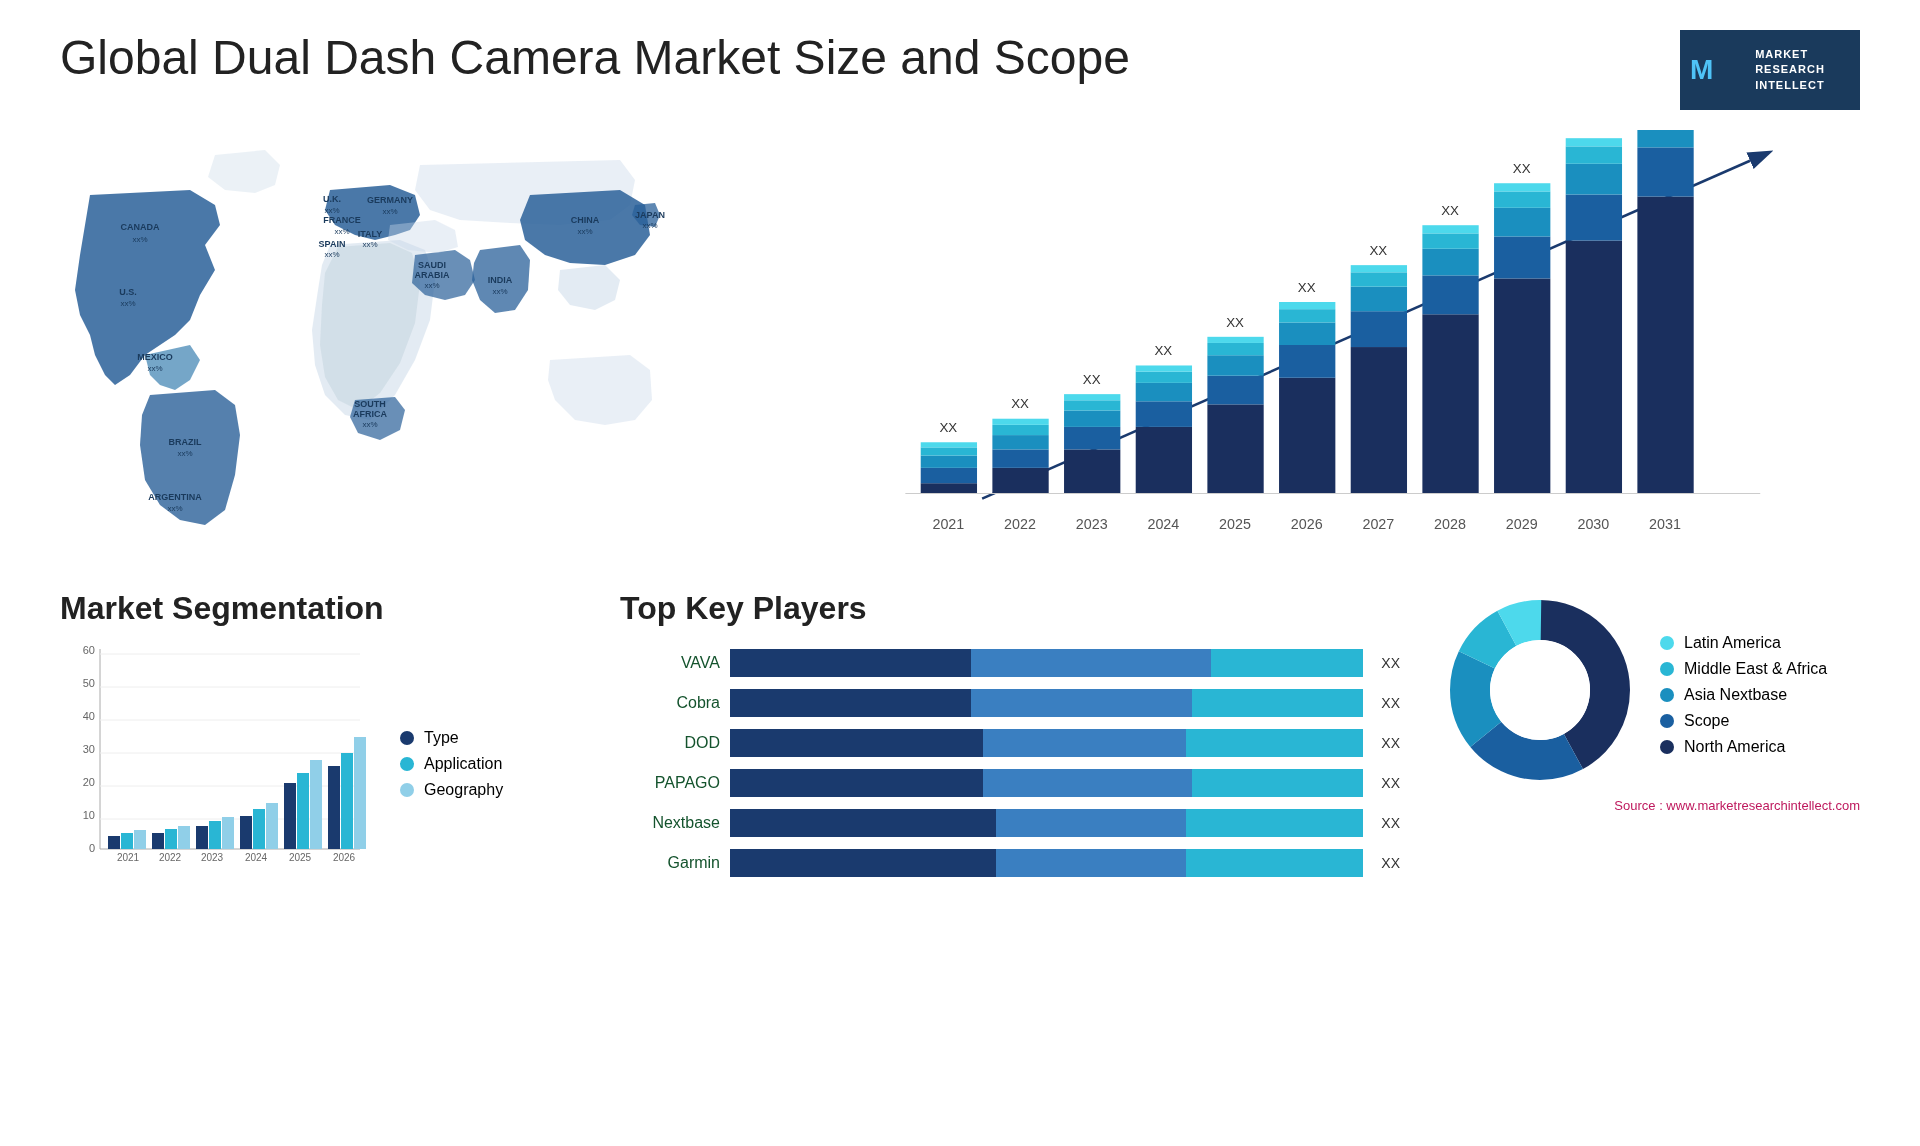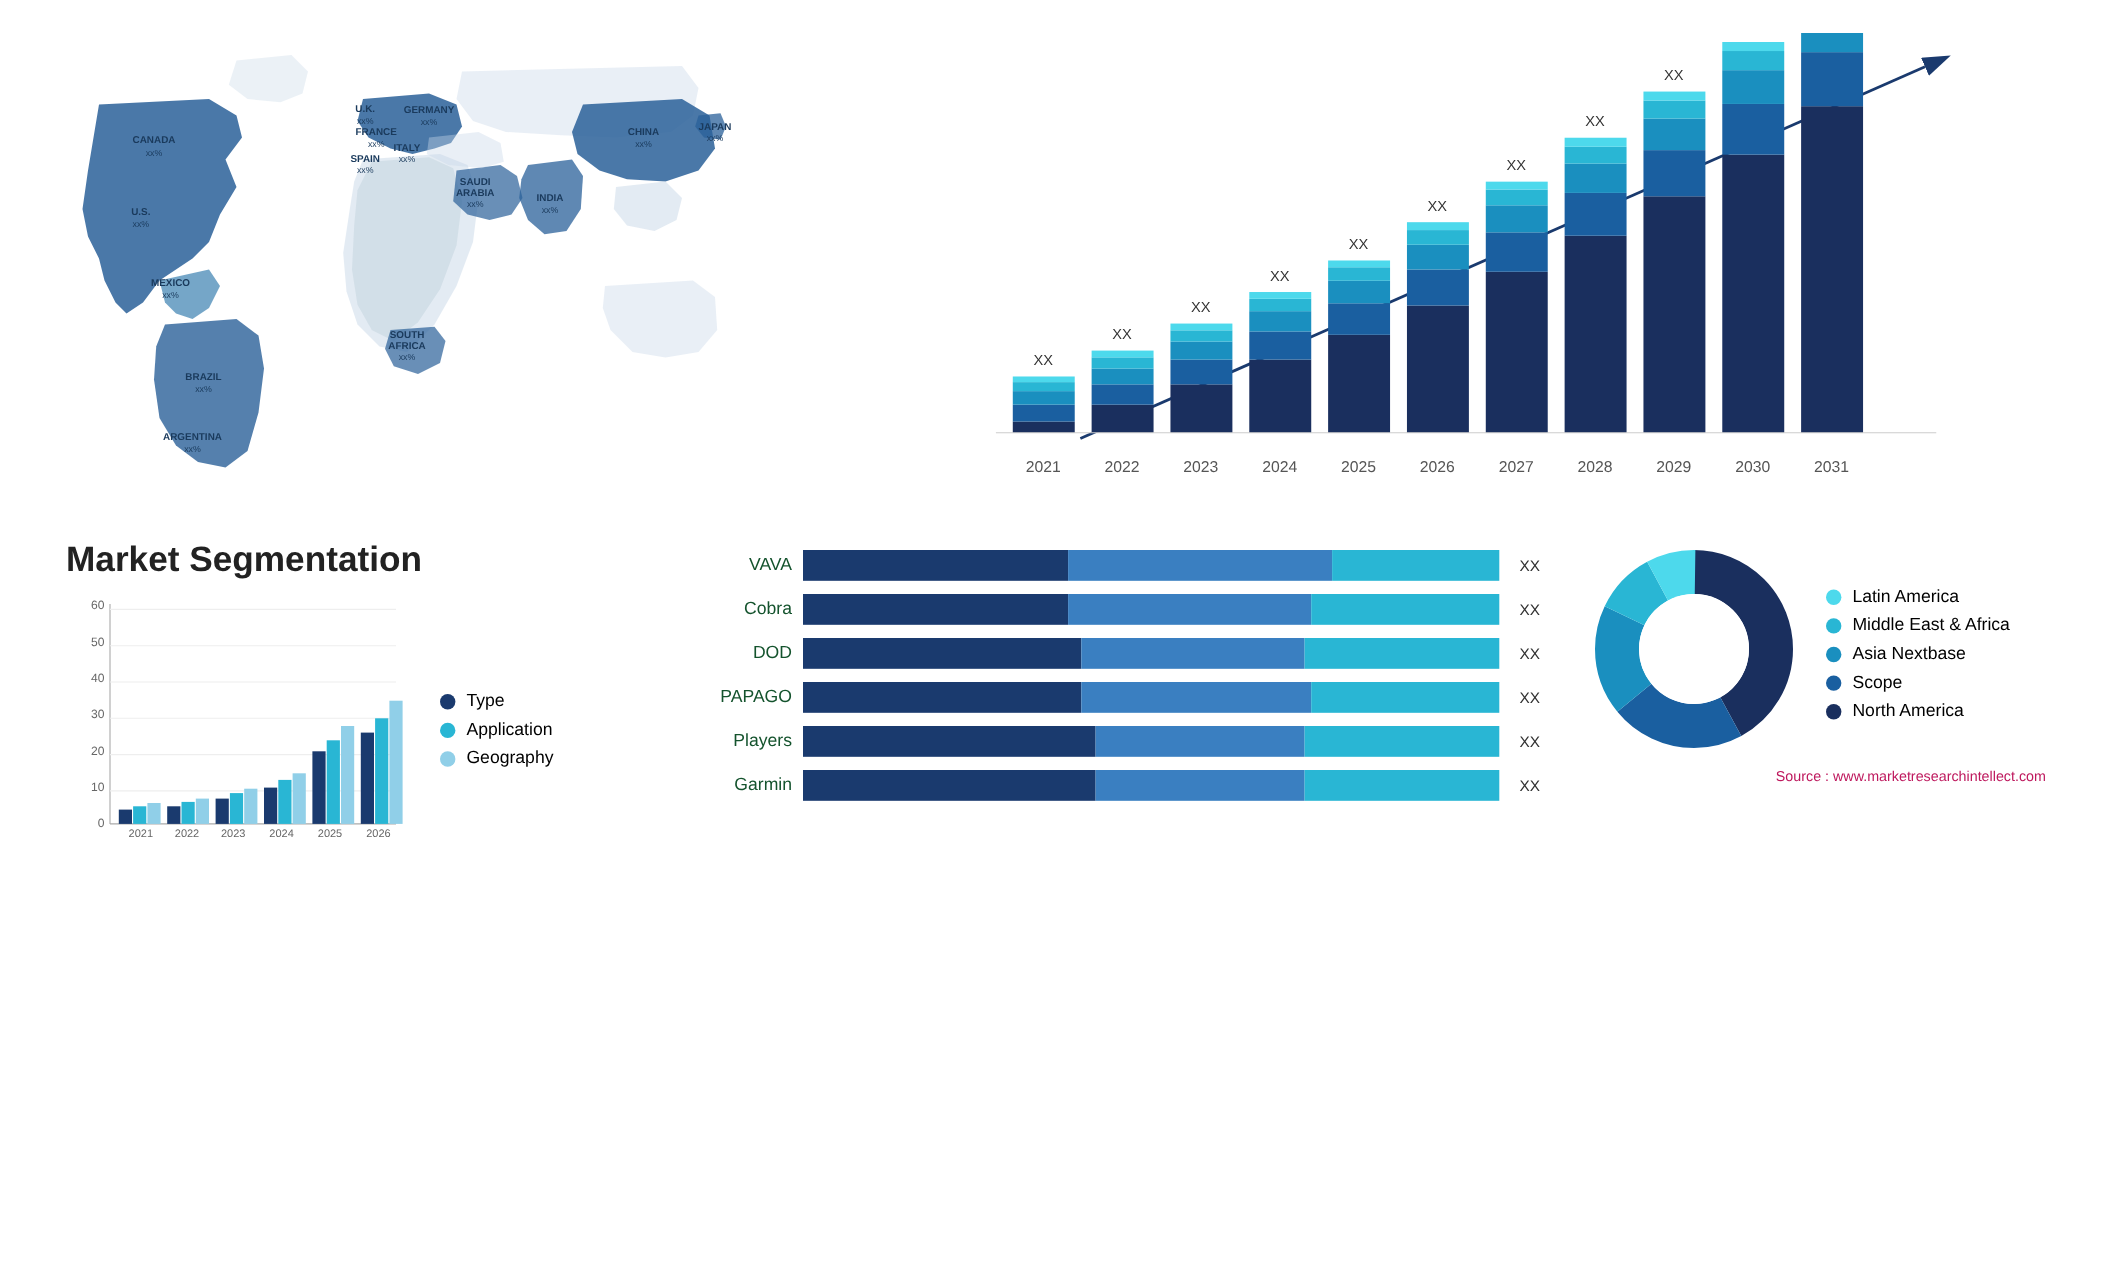--- a/index.html
+++ b/index.html
@@ -172,20 +172,31 @@
       display: flex;
       gap: 20px;
       align-items: center;
     }
   </style>
 </head>
 <body>
 
 <div class="page">
 
+  <div class="header">
+    <h1 class="page-title">Global Dual Dash Camera Market Size and Scope</h1>
+    <div class="logo-box">
+      <span class="logo-m">M</span>
+      <div class="logo-text">
+        <div>MARKET</div>
+        <div>RESEARCH</div>
+        <div>INTELLECT</div>
+      </div>
+    </div>
+  </div>
 
   <div class="top-section">
 
     <div class="map-container">
       <svg viewBox="0 0 680 420" class="map-svg">
 
         <path d="M30,60 L130,55 L155,70 L160,90 L145,110 L155,135 L140,160 L130,185 L115,200 L100,210 L85,220 L70,240 L55,250 L45,240 L35,220 L30,200 L20,180 L15,155 L20,120 L25,90 Z" fill="#2a6099" opacity="0.85"></path>
 
         <path d="M85,220 L130,210 L140,225 L130,245 L115,255 L100,250 L90,240 Z" fill="#3a80b0" opacity="0.7"></path>
 
@@ -436,20 +447,21 @@
           </div>
           <div class="legend-item">
             <div class="legend-dot" style="background:#90cfe8;"></div>
             <span>Geography</span>
           </div>
         </div>
       </div>
     </div>
 
     <div class="key-players-container">
+      <div class="section-title">Top Key Players</div>
 
       <div style="padding: 10px 0;">
 
         <div class="player-row">
           <div class="player-name">VAVA</div>
           <div class="player-bar-wrap">
             <div class="player-bar-seg" style="width:38%;background:#1a3a6e;"></div>
             <div class="player-bar-seg" style="width:38%;background:#3a7fc1;"></div>
             <div class="player-bar-seg" style="width:24%;background:#29b6d4;"></div>
           </div>
@@ -480,21 +492,21 @@
           <div class="player-name">PAPAGO</div>
           <div class="player-bar-wrap">
             <div class="player-bar-seg" style="width:40%;background:#1a3a6e;"></div>
             <div class="player-bar-seg" style="width:33%;background:#3a7fc1;"></div>
             <div class="player-bar-seg" style="width:27%;background:#29b6d4;"></div>
           </div>
           <span class="player-xx">XX</span>
         </div>
 
         <div class="player-row">
-          <div class="player-name">Players</div>
+          <div class="player-name">Nextbase</div>
           <div class="player-bar-wrap">
             <div class="player-bar-seg" style="width:42%;background:#1a3a6e;"></div>
             <div class="player-bar-seg" style="width:30%;background:#3a7fc1;"></div>
             <div class="player-bar-seg" style="width:28%;background:#29b6d4;"></div>
           </div>
           <span class="player-xx">XX</span>
         </div>
 
         <div class="player-row">
           <div class="player-name">Garmin</div>

